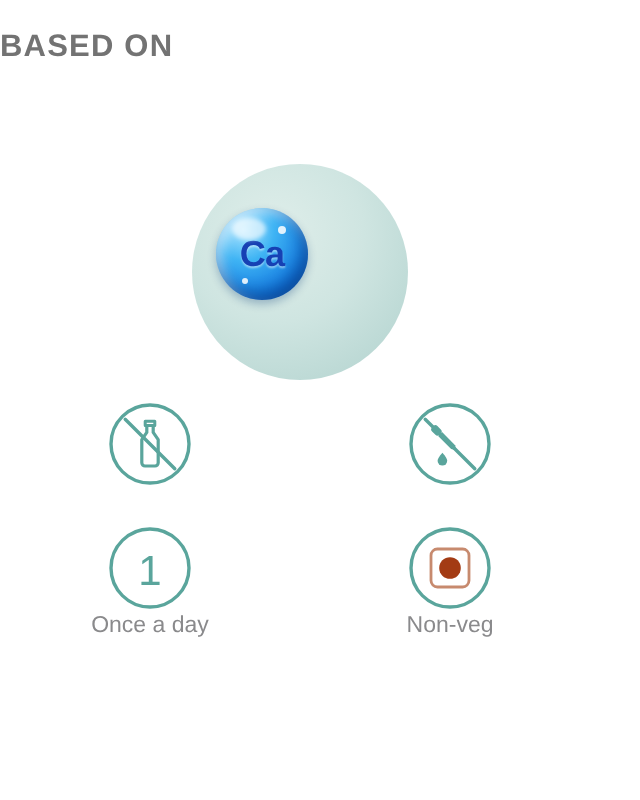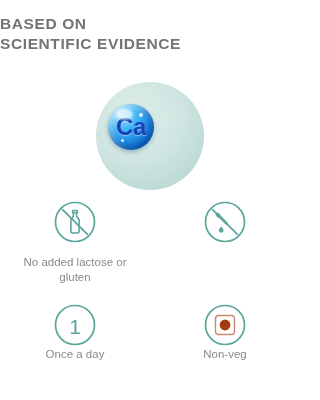--- a/index.html
+++ b/index.html
@@ -67,21 +67,21 @@
     left: 12px;
     top: 22px;
     background:
       radial-gradient(circle at 30% 24%, #a8e4ff 0%, #3fb4f4 32%, #1278e0 72%, #0a51b4 100%);
     box-shadow: inset -3px -4px 7px rgba(4,40,100,0.45),
                 inset 3px 3px 6px rgba(255,255,255,0.55),
                 0 2px 4px rgba(10,60,120,0.30);
   }
   .orb-ca .orb-label {
     color: #1640b4;
-    font-size: 24px;
+    font-size: 18px;
     letter-spacing: -0.4px;
     text-shadow: 0 1px 1px rgba(255,255,255,0.45);
   }
   .orb-ca .gloss {
     position: absolute;
     width: 17px; height: 11px;
     left: 8px; top: 5px;
     border-radius: 50%;
     background: rgba(255,255,255,0.62);
     filter: blur(1px);
@@ -164,21 +164,20 @@
   }
   .feature-row2 .feature-label { margin-top: 0; text-align: right; }
 </style>
 </head>
 <body>
 
 <div class="page">
 
   <div class="title">
     <span class="line">BASED ON</span>
-    <span class="line">SCIENTIFIC EVIDENCE</span>
   </div>
 
   <div class="hero">
     <div class="hero-disc"></div>
 
     <div class="orb orb-ca">
       <span class="gloss"></span>
       <span class="spark1"></span>
       <span class="spark2"></span>
       <span class="orb-label">Ca</span>
@@ -188,21 +187,20 @@
 
   <div class="features">
 
     <div class="feature">
       <svg class="feature-icon" viewBox="0 0 44 44">
         <circle cx="22" cy="22" r="19.5" fill="none" stroke="#5aa59c" stroke-width="1.7"></circle>
         <path d="M19.6 10.6 h4.8 v2.2 h-4.8 z" fill="none" stroke="#5aa59c" stroke-width="1.5" stroke-linejoin="round"></path>
         <path d="M20.4 12.8 v3.4 l-2.5 3.6 v11.6 a1.6 1.6 0 0 0 1.6 1.6 h5 a1.6 1.6 0 0 0 1.6 -1.6 v-11.6 l-2.5 -3.6 v-3.4" fill="none" stroke="#5aa59c" stroke-width="1.6" stroke-linejoin="round" stroke-linecap="round"></path>
         <line x1="9.6" y1="9.6" x2="34.4" y2="34.4" stroke="#5aa59c" stroke-width="1.7" stroke-linecap="round"></line>
       </svg>
-      <div class="feature-label">No added lactose or gluten</div>
     </div>
 
     <div class="feature">
       <svg class="feature-icon" viewBox="0 0 44 44">
         <circle cx="22" cy="22" r="19.5" fill="none" stroke="#5aa59c" stroke-width="1.7"></circle>
         <g transform="rotate(-45 22 22)">
           <rect x="20.1" y="9.8" width="3.8" height="5.2" rx="1.4" fill="#5aa59c"></rect>
           <path d="M20.6 15 h2.8 v9.2 l-1.4 2.2 -1.4 -2.2 z" fill="#5aa59c"></path>
         </g>
         <path d="M18.2 26.4 c1.6 1.9 2.4 3 2.4 4 a2.4 2.4 0 0 1 -4.8 0 c0 -1 0.8 -2.1 2.4 -4 z" fill="#5aa59c"></path>

